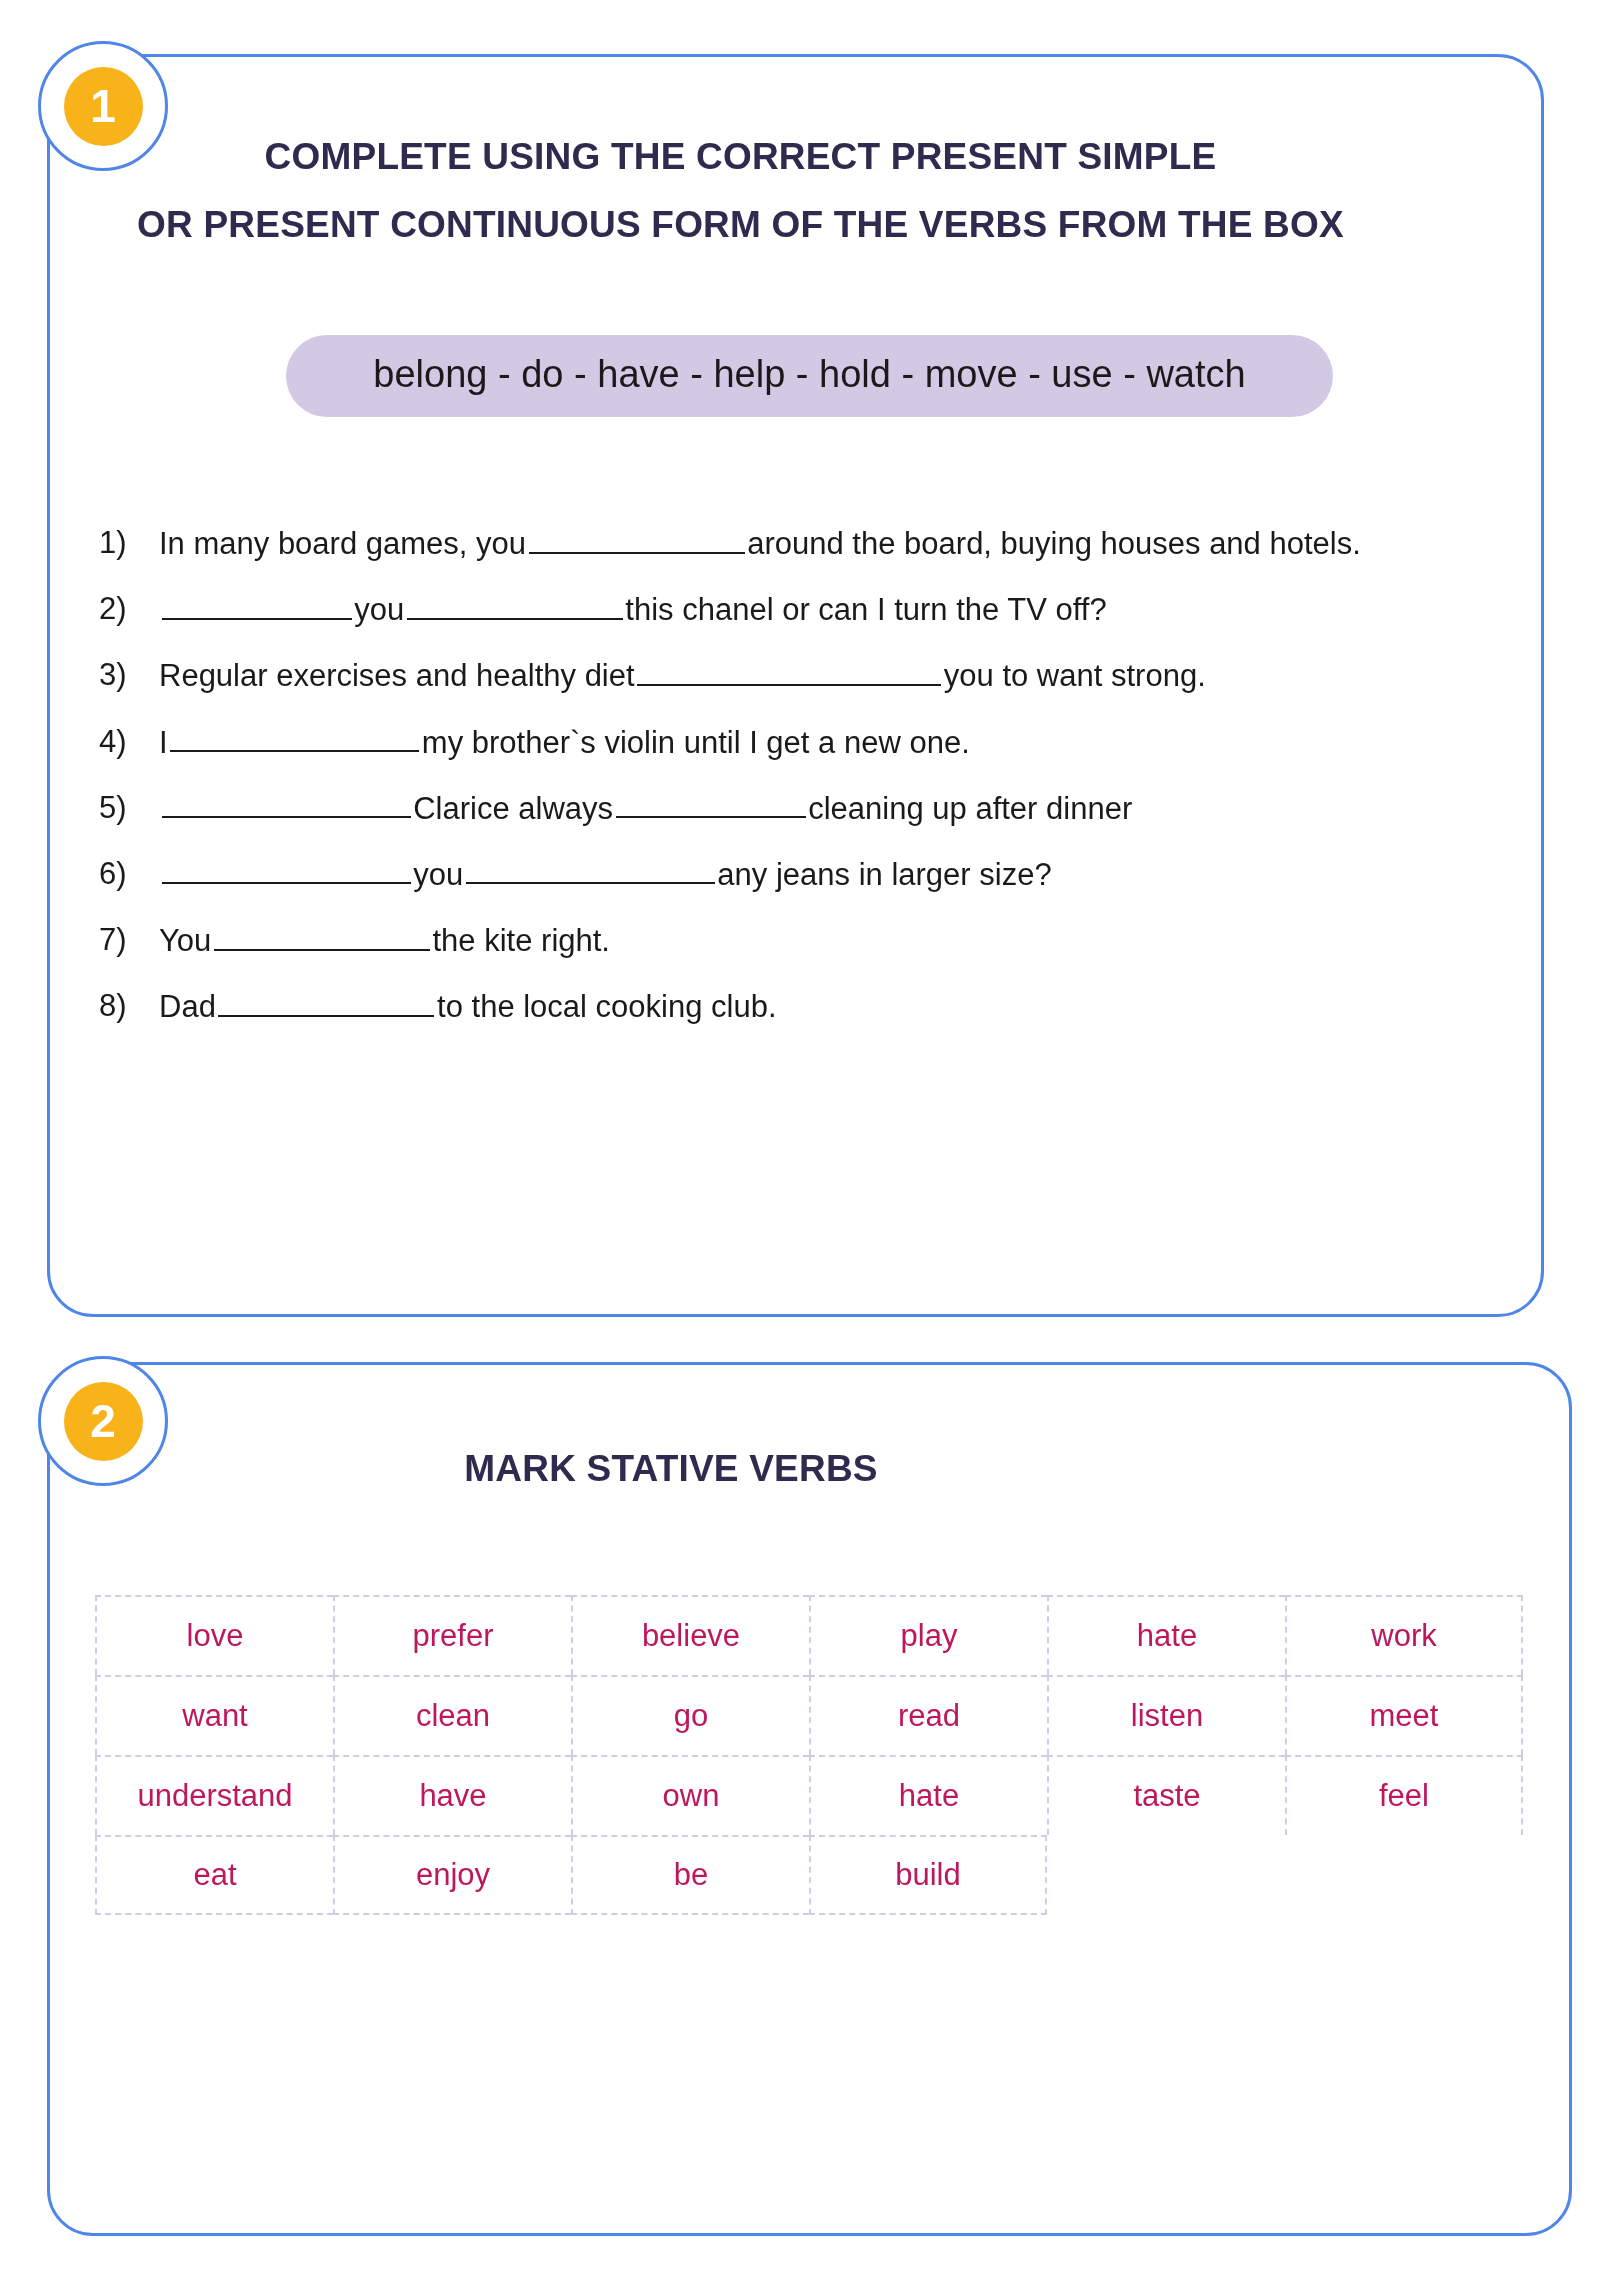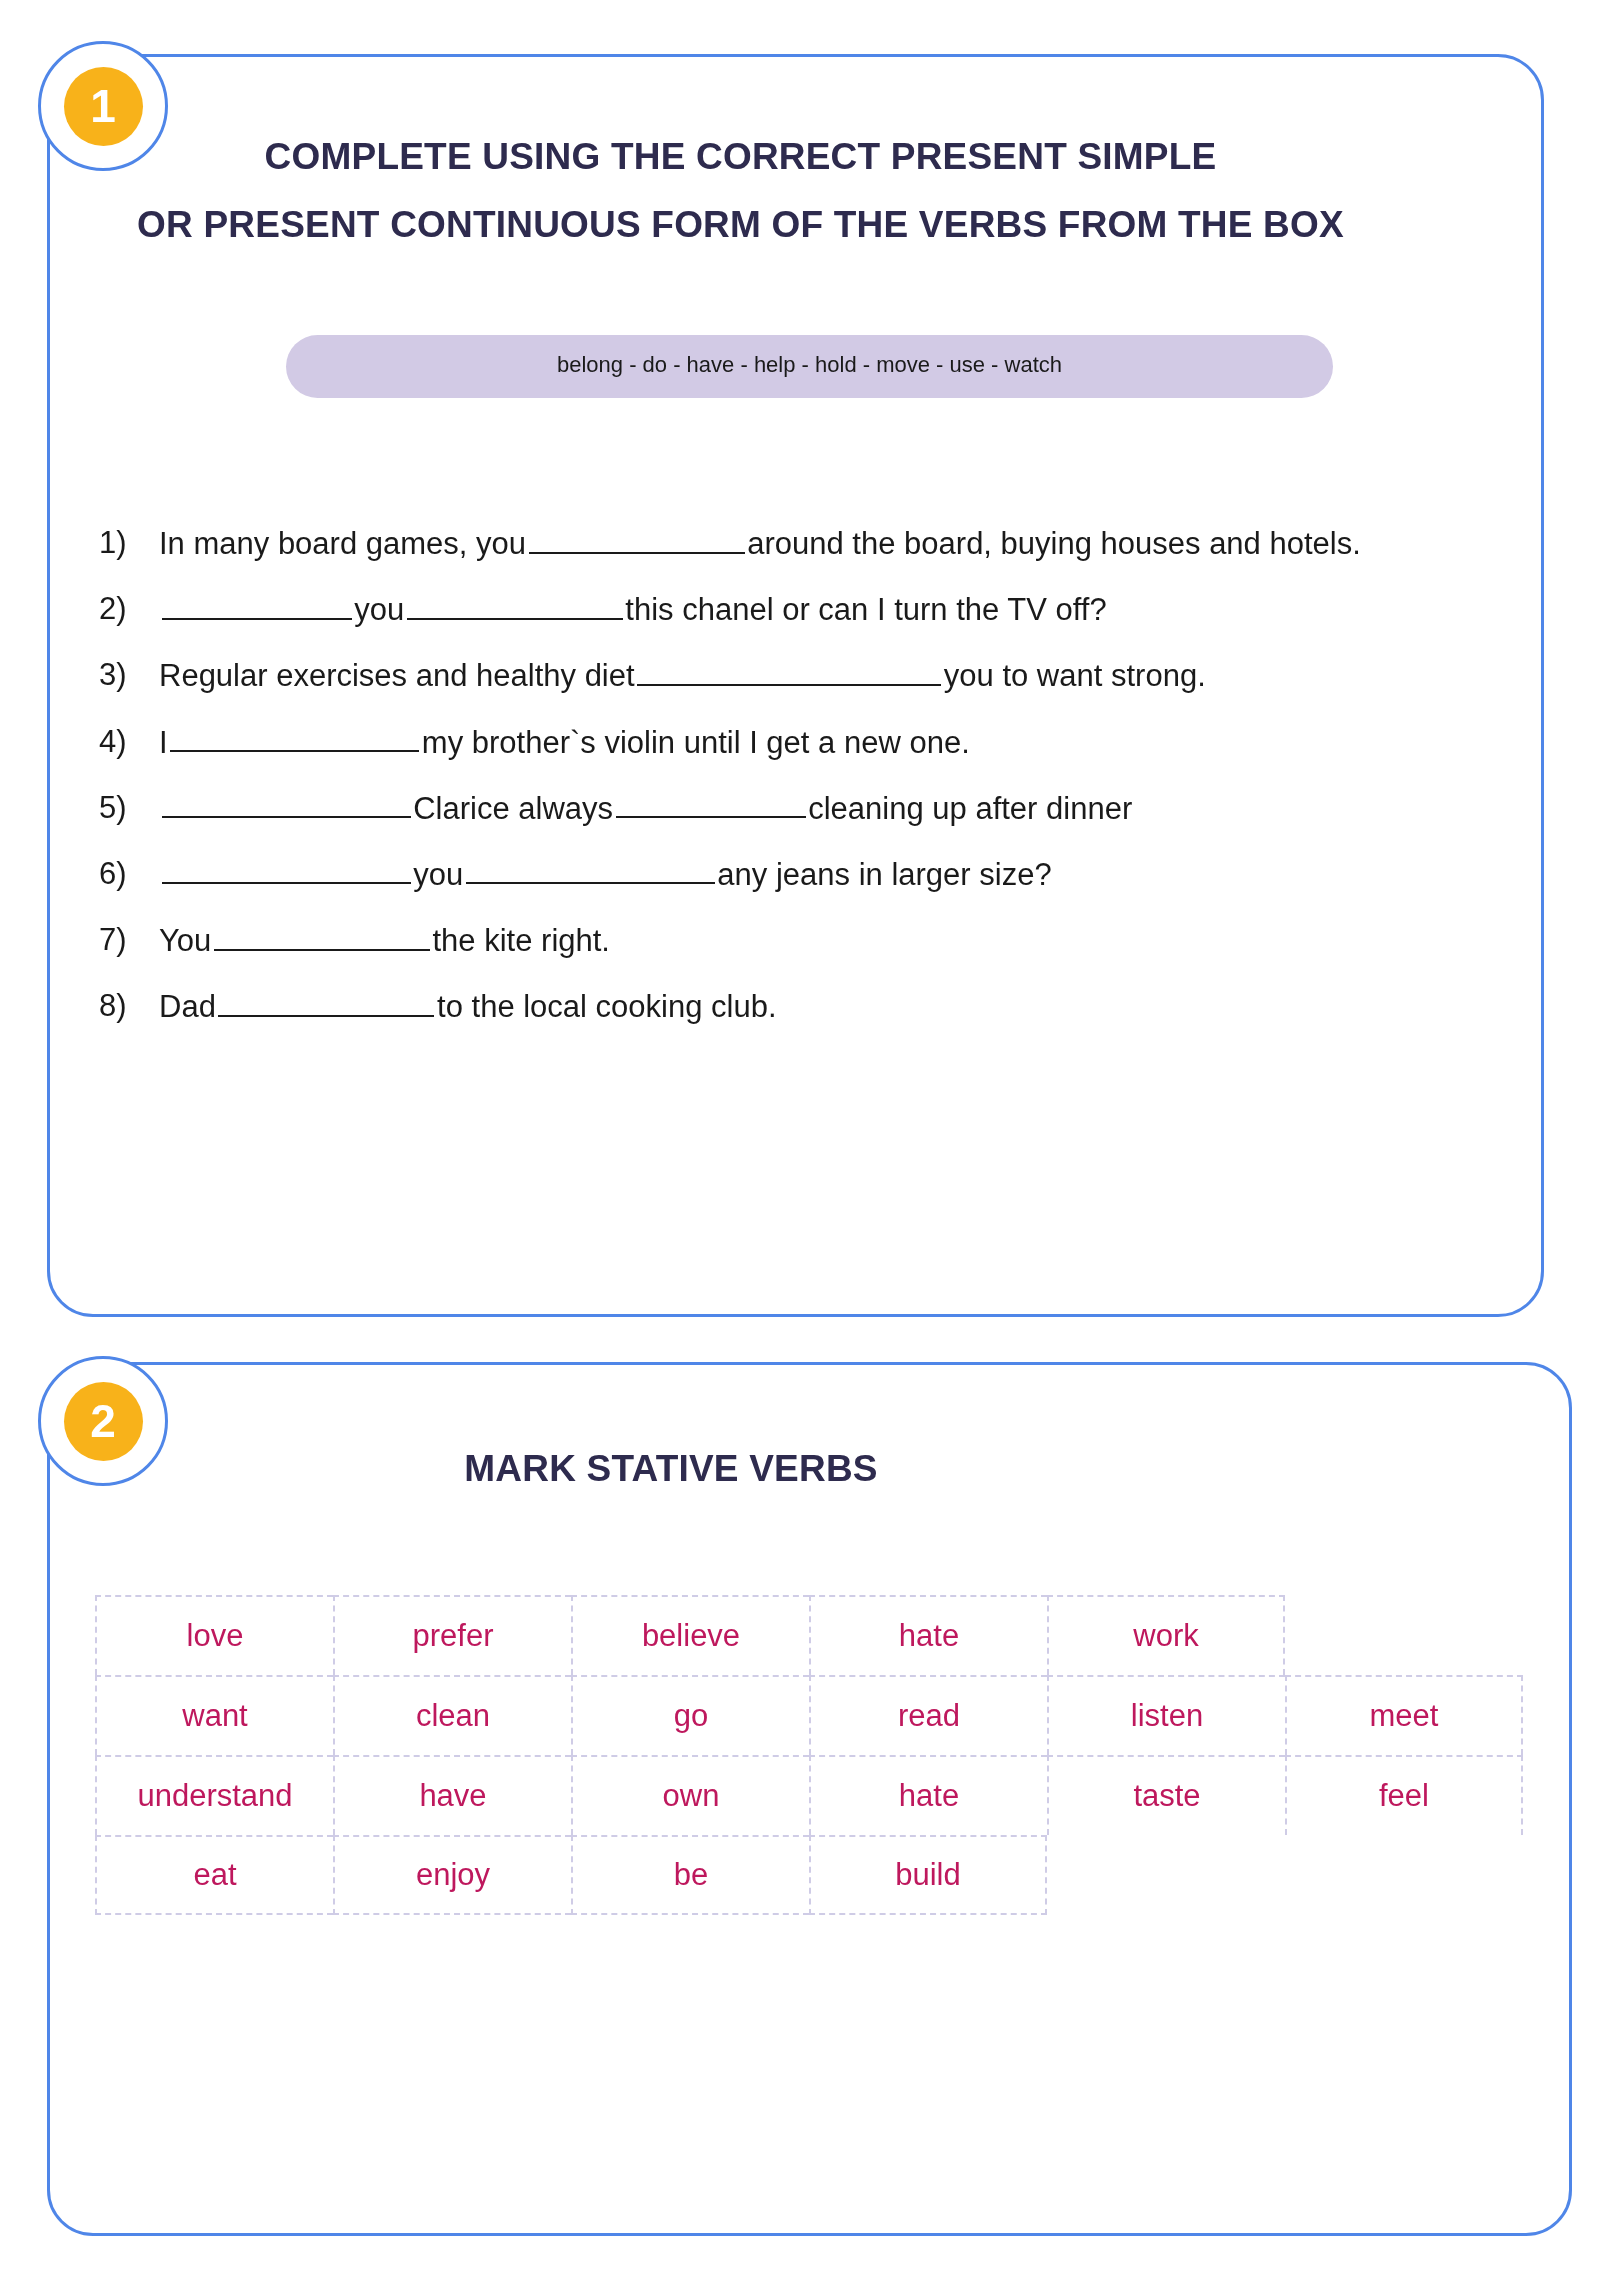--- a/index.html
+++ b/index.html
@@ -107,21 +107,21 @@
     left: 286px;
     top: 335px;
     min-width: 1047px;
     padding: 17px 39px 19.6px 39px;
     background: #D2CAE5;
     border-radius: 52px;
     text-align: center;
     box-sizing: border-box;
   }
   #word-bank .words {
-    font-size: 22px;
+    font-size: 38px;
     color: #1a1a1a;
     line-height: 1.2;
     font-family: "Liberation Sans", sans-serif;
   }
 
   
   #question-list {
     position: absolute;
     left: 99px;
     top: 523px;
@@ -262,20 +262,21 @@
   </div>
 
   <div class="ex-title" id="title-2">MARK STATIVE VERBS</div>
 
   <div id="verb-grid">
 
     <div class="grid-row">
       <div class="grid-cell">love</div>
       <div class="grid-cell">prefer</div>
       <div class="grid-cell">believe</div>
+      <div class="grid-cell">play</div>
       <div class="grid-cell">hate</div>
       <div class="grid-cell">work</div>
     </div>
 
     <div class="grid-row">
       <div class="grid-cell">want</div>
       <div class="grid-cell">clean</div>
       <div class="grid-cell">go</div>
       <div class="grid-cell">read</div>
       <div class="grid-cell">listen</div>

